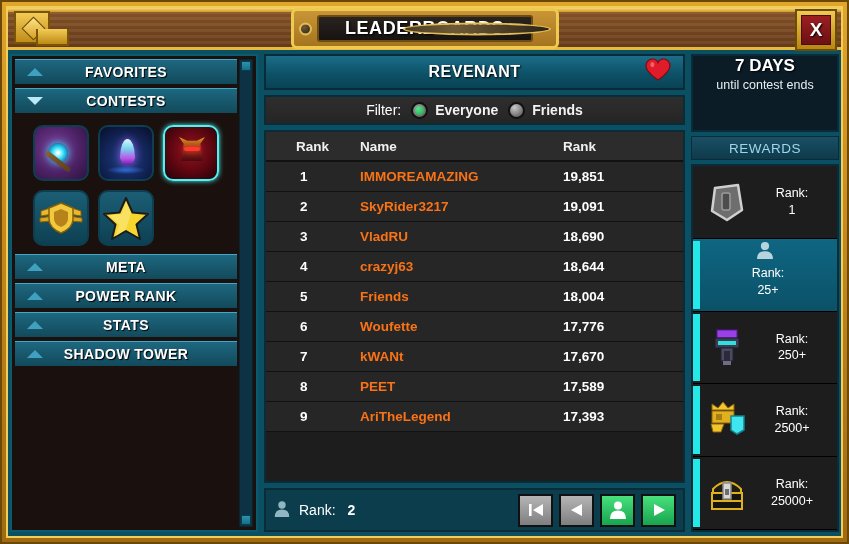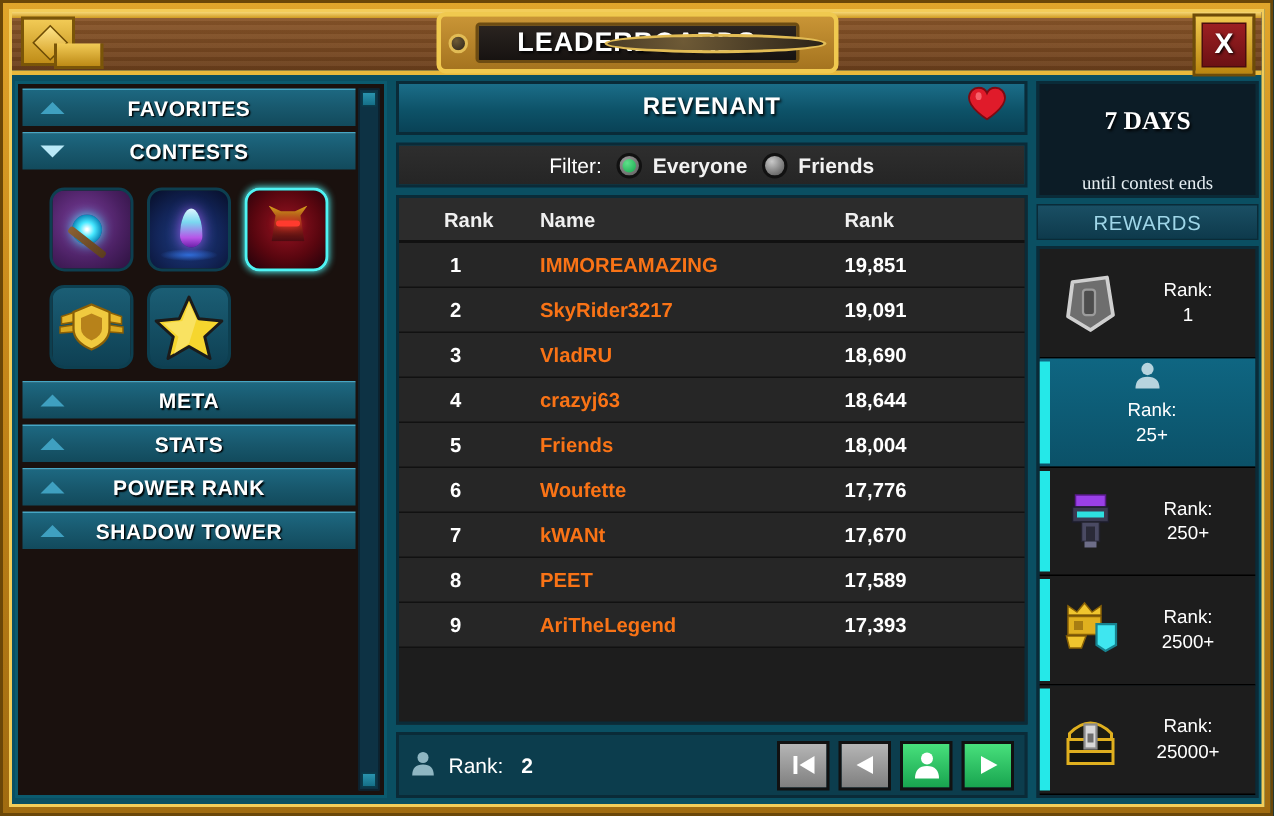--- a/index.html
+++ b/index.html
@@ -303,21 +303,21 @@
 
   
   .right {
     width: 148px;
     display: flex; flex-direction: column; gap: 4px;
   }
   .timer-box {
     height: 78px;
     background: #0c1c26;
     border: 2px solid #0a2b38;
-    display:flex; flex-direction:column; align-items:center; justify-content:flex-end; gap:24px;font-family:Liberation Serif, serif;
+    display:flex; flex-direction:column; align-items:center; justify-content:flex-start; gap:2px;
   }
   .timer-days { color:#fff; font-size:17px; font-weight:bold; text-shadow:1px 1px 2px #000; }
   .timer-sub { color:#e6eef2; font-size:12.5px; }
   .rewards-head {
     height: 24px;
     background: linear-gradient(180deg,#1a4f64,#0e3a4c);
     border: 1px solid #0a2b38;
     display:flex; align-items:center; justify-content:center;
     color:#9fd6e8; font-size:13.5px; letter-spacing:.5px;
   }
@@ -432,25 +432,25 @@
             </svg>
           </div>
         </div>
 
         <div class="acc-header">
           <span class="arrow up"></span>
           <span class="lbl">META</span>
         </div>
         <div class="acc-header">
           <span class="arrow up"></span>
-          <span class="lbl">STATS</span>
+          <span class="lbl">POWER RANK</span>
         </div>
         <div class="acc-header">
           <span class="arrow up"></span>
-          <span class="lbl">POWER RANK</span>
+          <span class="lbl">STATS</span>
         </div>
         <div class="acc-header">
           <span class="arrow up"></span>
           <span class="lbl">SHADOW TOWER</span>
         </div>
       </div>
 
       <div class="side-scroll">
         <div class="sbtn top"></div>
         <div class="sbtn bot"></div>

